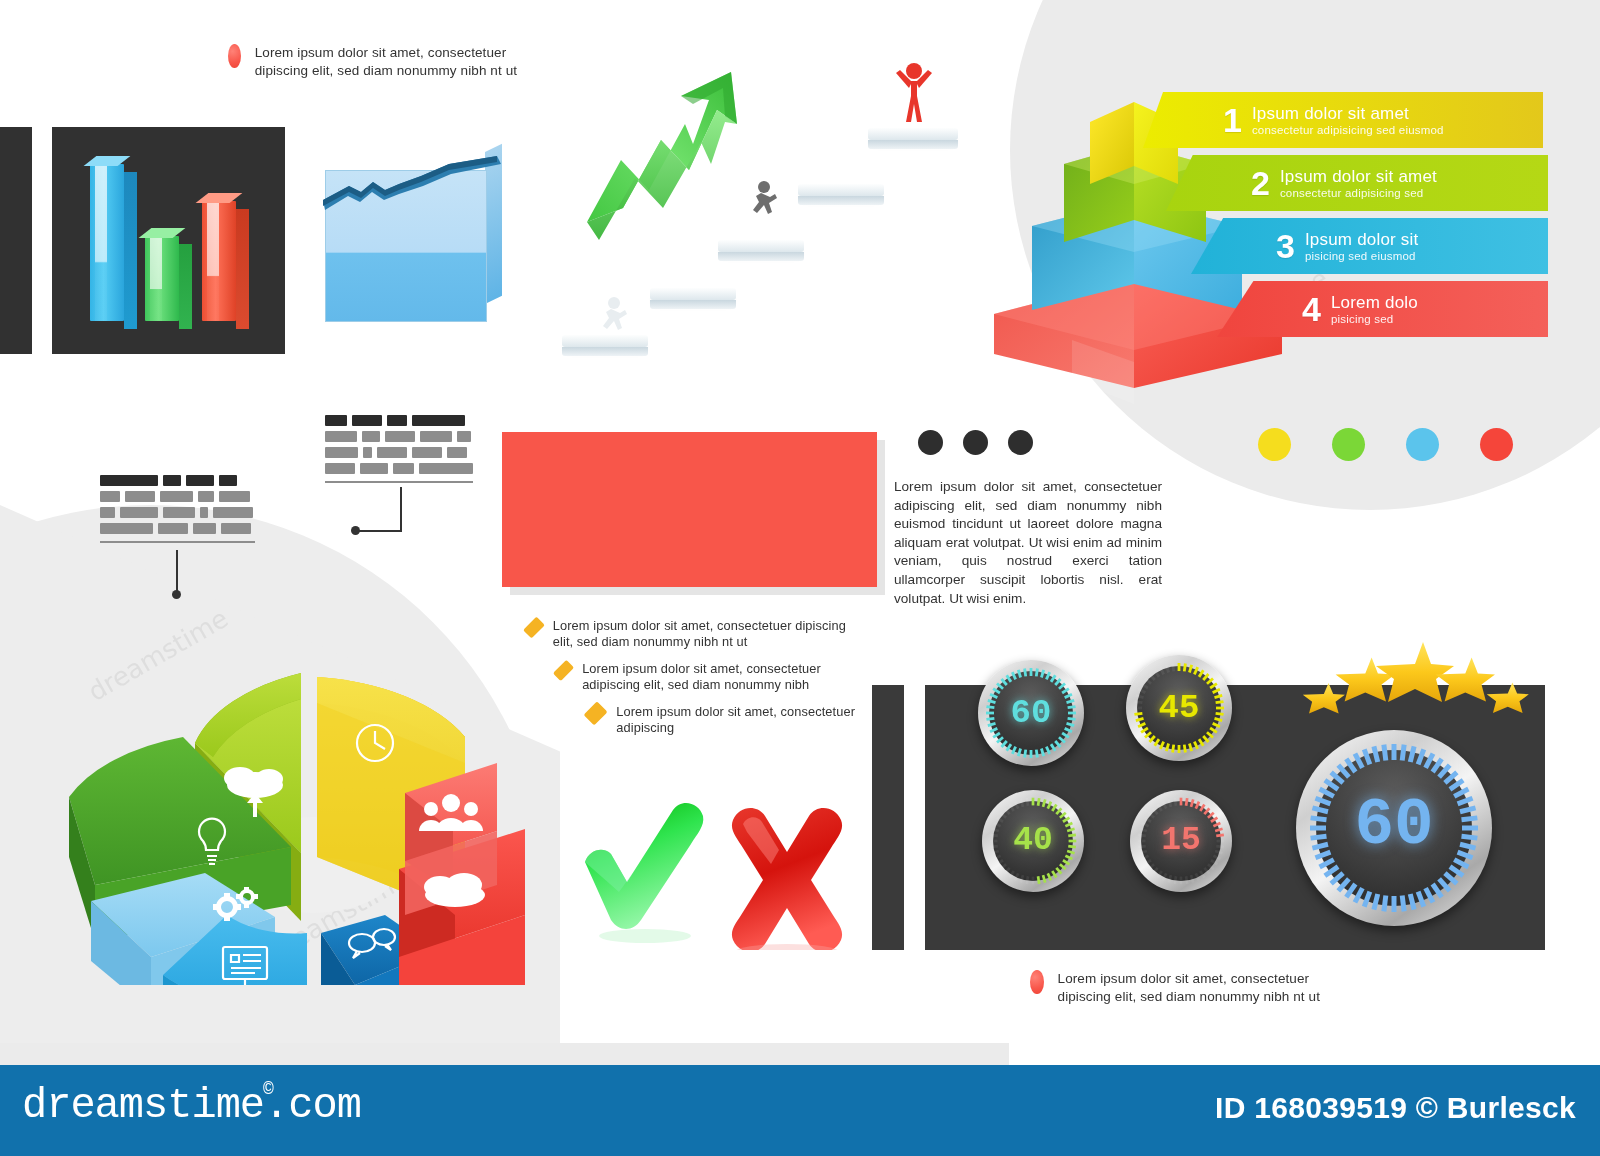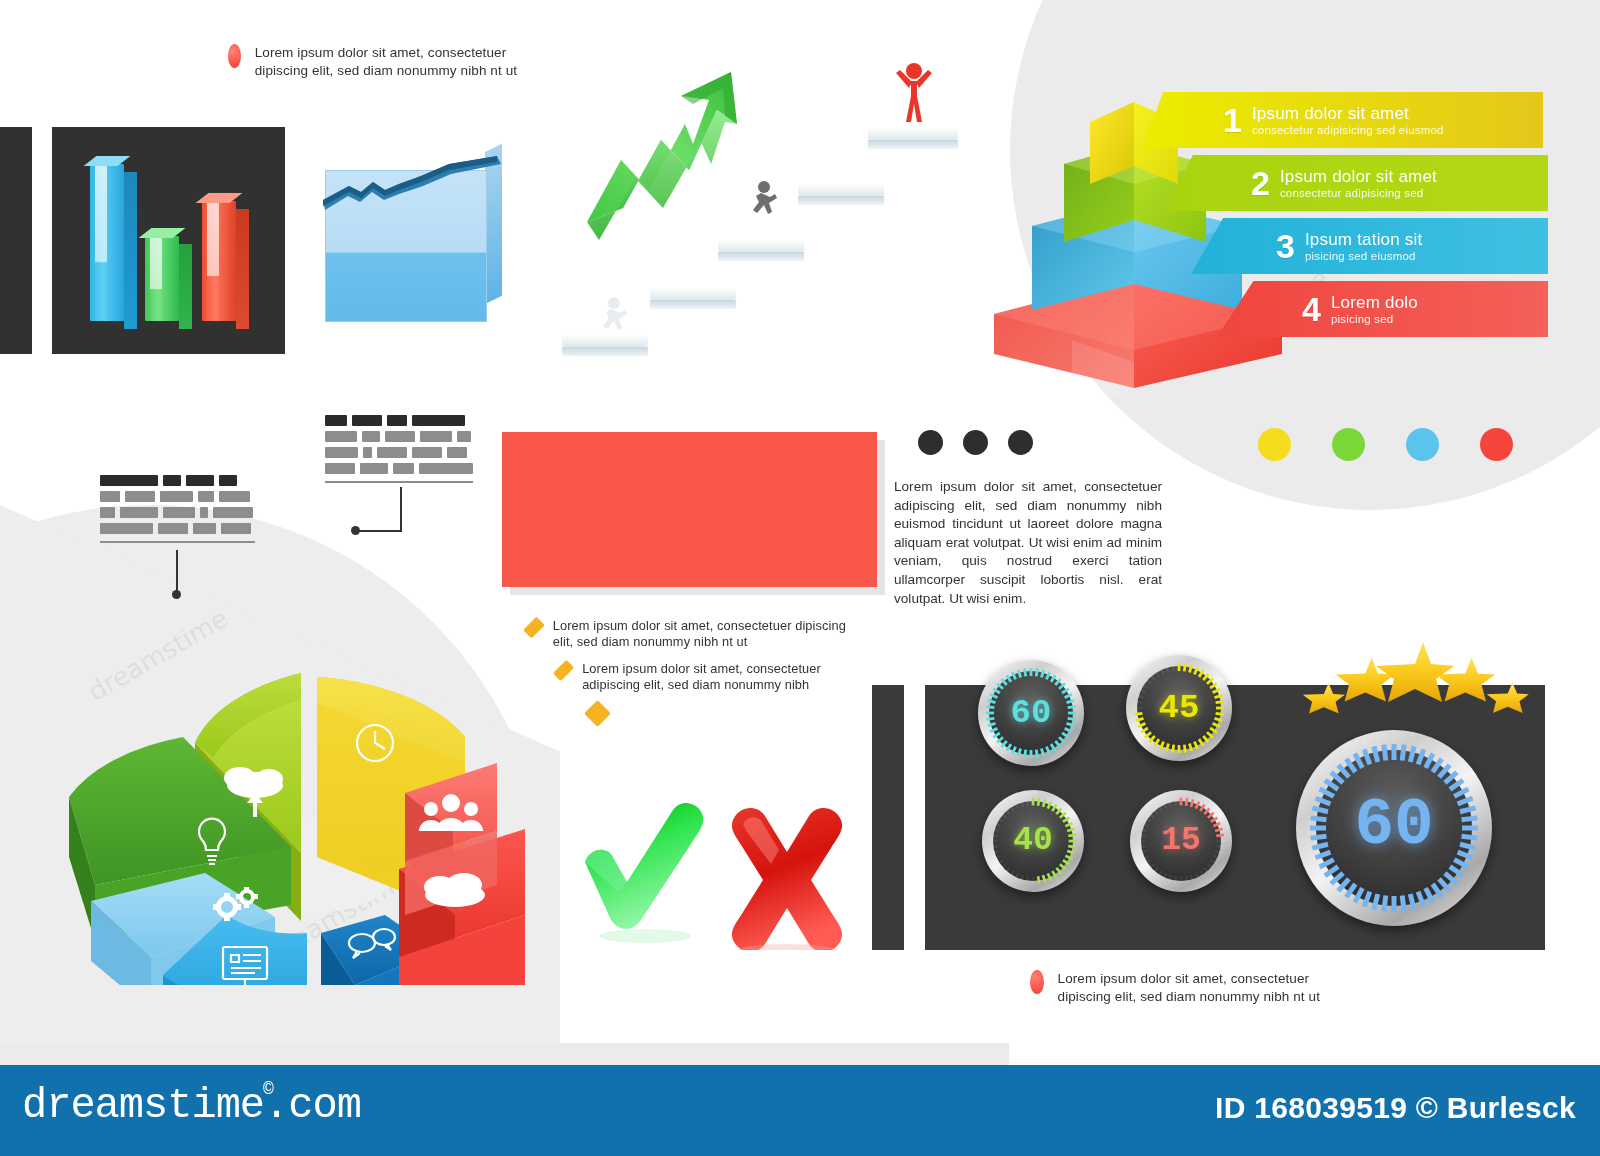--- a/index.html
+++ b/index.html
@@ -312,21 +312,21 @@
     <div class="banner b2">
       <div class="num">2</div>
       <div class="txt">
         <b>Ipsum dolor sit amet</b>
         <span>consectetur adipisicing sed</span>
       </div>
     </div>
     <div class="banner b3">
       <div class="num">3</div>
       <div class="txt">
-        <b>Ipsum tation sit</b>
+        <b>Ipsum dolor sit</b>
         <span>pisicing sed eiusmod</span>
       </div>
     </div>
     <div class="banner b4">
       <div class="num">4</div>
       <div class="txt">
         <b>Lorem dolo</b>
         <span>pisicing sed</span>
       </div>
     </div>
@@ -354,20 +354,21 @@
     <div class="bitem i1">
       <div class="diamond"></div>
       <div class="lorem">Lorem ipsum dolor sit amet, consectetuer dipiscing elit, sed diam nonummy nibh nt ut</div>
     </div>
     <div class="bitem i2">
       <div class="diamond"></div>
       <div class="lorem">Lorem ipsum dolor sit amet, consectetuer adipiscing elit, sed diam nonummy nibh</div>
     </div>
     <div class="bitem i3">
       <div class="diamond"></div>
+      <div class="lorem">Lorem ipsum dolor sit amet, consectetuer adipiscing</div>
     </div>
   </div>
 
   <div class="tbl" style="left:100px;top:475px;width:155px;">
     <div class="row head">
       <div class="cell" style="width:58px;"></div>
       <div class="cell" style="width:18px;"></div>
       <div class="cell" style="width:28px;"></div>
       <div class="cell" style="width:18px;"></div>
     </div>

